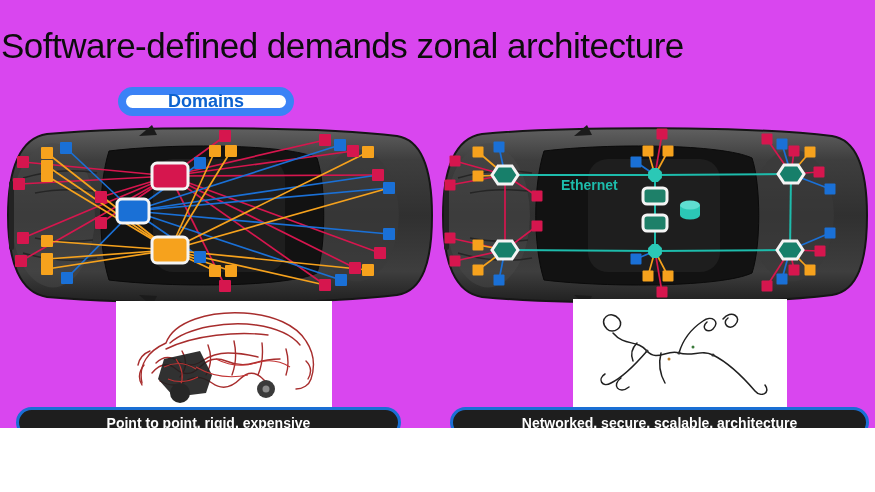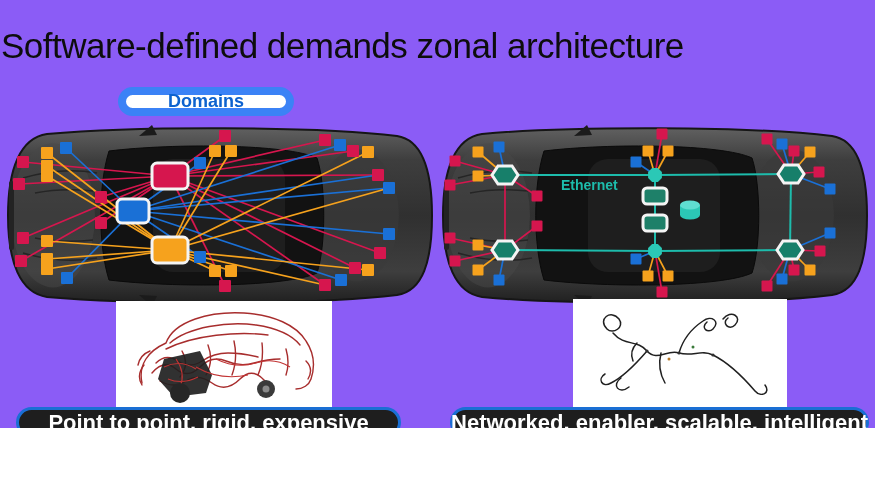--- a/index.html
+++ b/index.html
@@ -1,33 +1,33 @@
 <!DOCTYPE html>
 <html><head>
 <meta charset="utf-8">
 <style>
   html,body{margin:0;padding:0;background:#fff;}
-  .slide{position:relative;width:875px;height:428px;background:#8b5cf6;overflow:hidden;
+  .slide{position:relative;width:875px;height:428px;background:#d946ef;overflow:hidden;
          font-family:"Liberation Sans",sans-serif;}
   .title{position:absolute;left:1px;top:27px;font-size:35px;line-height:38px;color:#0d0d0d;
          letter-spacing:-0.5px;white-space:nowrap;}
   .tag{position:absolute;top:87px;width:176px;height:29px;border:8px solid #3b82f6;
        border-radius:16px;box-sizing:border-box;display:flex;align-items:center;
        justify-content:center;font-weight:bold;font-size:18px;color:#0d62cf;background:#fff;}
   .tag-left{left:118px;}
   .tag-right{left:557px;}
   svg.car{position:absolute;top:123px;width:430px;height:185px;}
   #car-domains{left:5px;}
   #car-zones{left:440px;}
   .harness{position:absolute;background:#fff;}
   .harness-left{left:116px;top:301px;width:216px;height:108px;}
   .harness-right{left:573px;top:299px;width:214px;height:108px;}
   .caption{position:absolute;top:407px;height:31px;background:#1e1e1e;border:3px solid #1a6fd4;
            border-radius:17px;box-sizing:border-box;display:flex;align-items:center;
-           justify-content:center;color:#ffffff;font-weight:bold;font-size:22px;white-space:nowrap;text-align:right;}
+           justify-content:center;color:#ffffff;font-weight:bold;font-size:14px;white-space:nowrap;text-align:right;}
   .caption-left{left:16px;width:385px;}
   .caption-right{left:450px;width:419px;}
   .banner{position:absolute;left:0;top:446px;width:875px;height:46px;}
   .banner-shape{position:absolute;left:0;top:0;width:875px;height:46px;background:#1173d0;
                 clip-path:polygon(0 0,843px 0,809px 100%,0 100%);}
   .banner-text{position:absolute;left:0;top:0;width:843px;height:46px;display:flex;
                align-items:center;justify-content:center;color:#fff;font-weight:bold;
                font-size:26px;white-space:nowrap;}
 </style>
 </head>
@@ -290,17 +290,17 @@
         <circle cx="140" cy="56" r="1.6"></circle>
     </g>
     <circle cx="96" cy="60" r="1.5" fill="#b97a2a"></circle>
     <circle cx="120" cy="48" r="1.5" fill="#3a7a3a"></circle>
   </svg>
 
   <div class="caption caption-left">
     <span>Point to point, rigid, expensive</span>
   </div>
   <div class="caption caption-right">
-    <span>Networked, enabler, scalable, intelligent</span>
+    <span>Networked, secure, scalable, architecture</span>
   </div>
 
 
 </div>
 
 </body></html>

